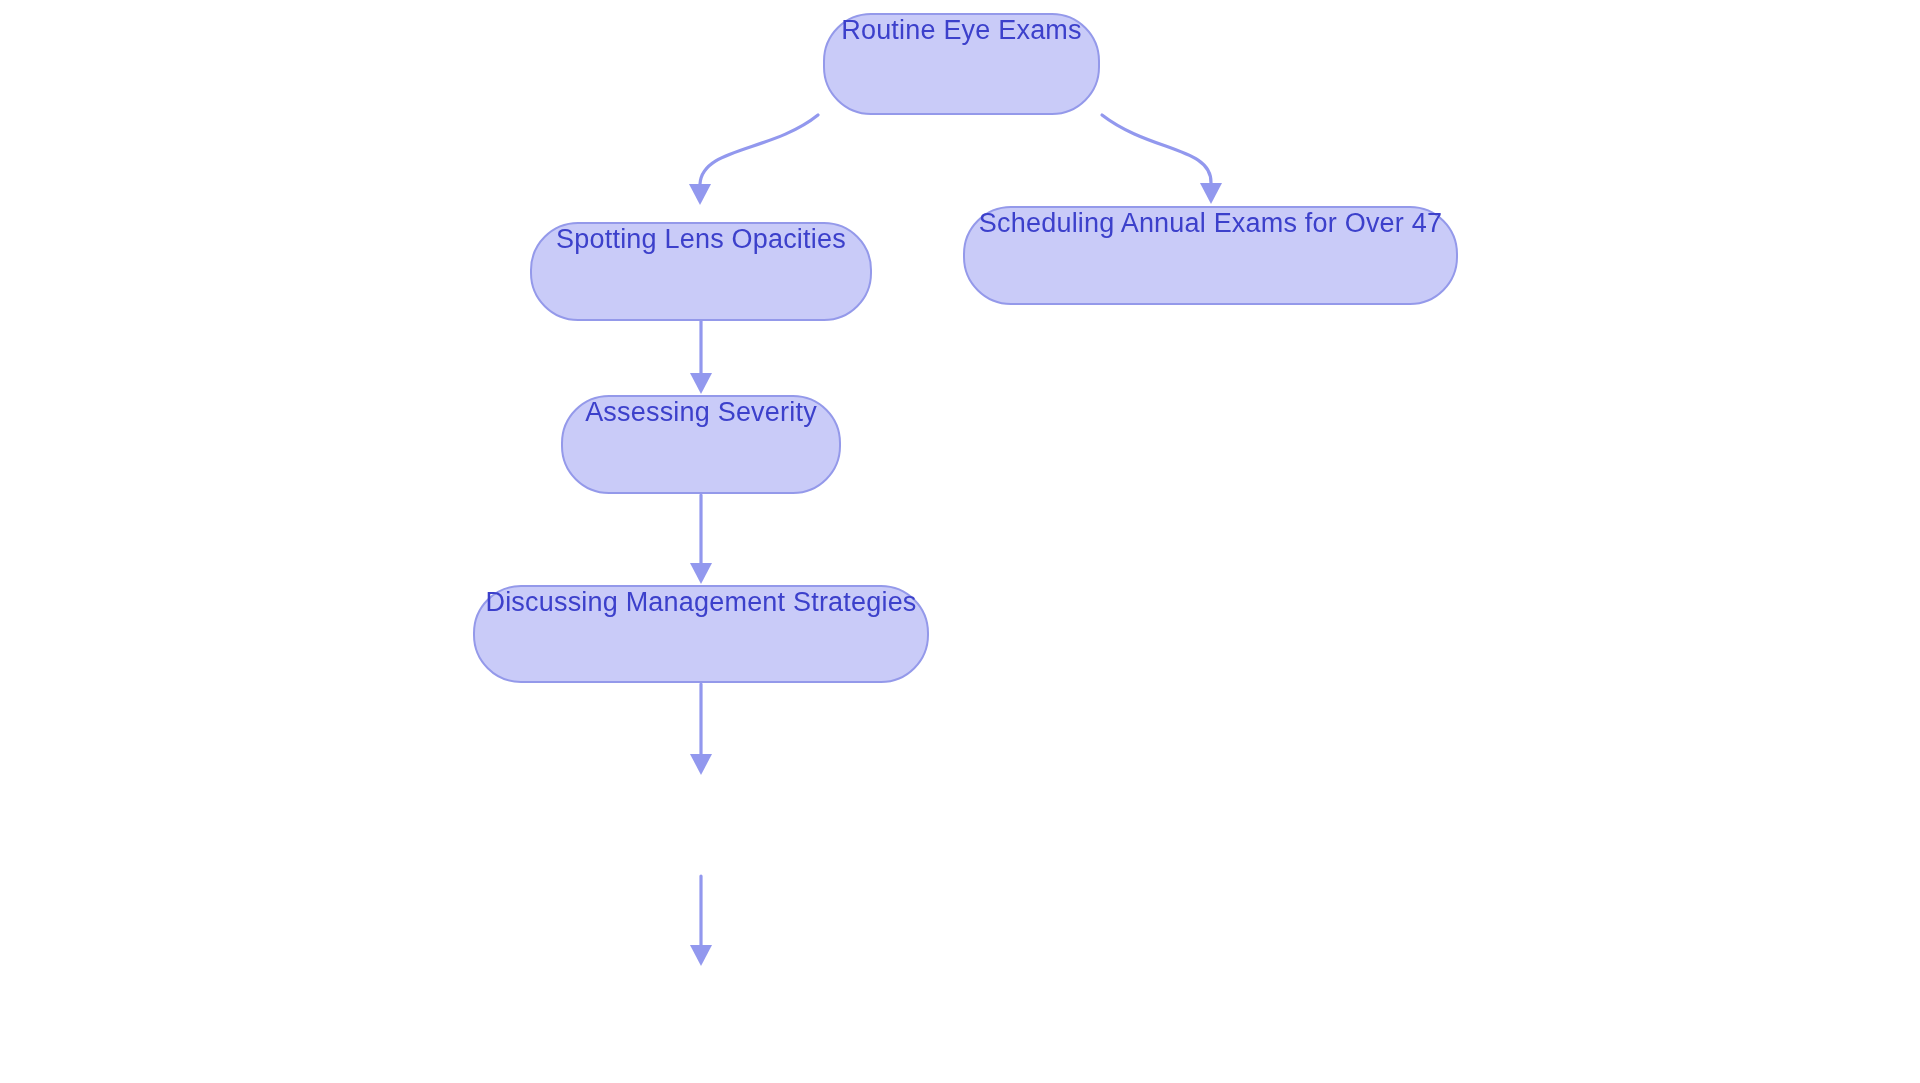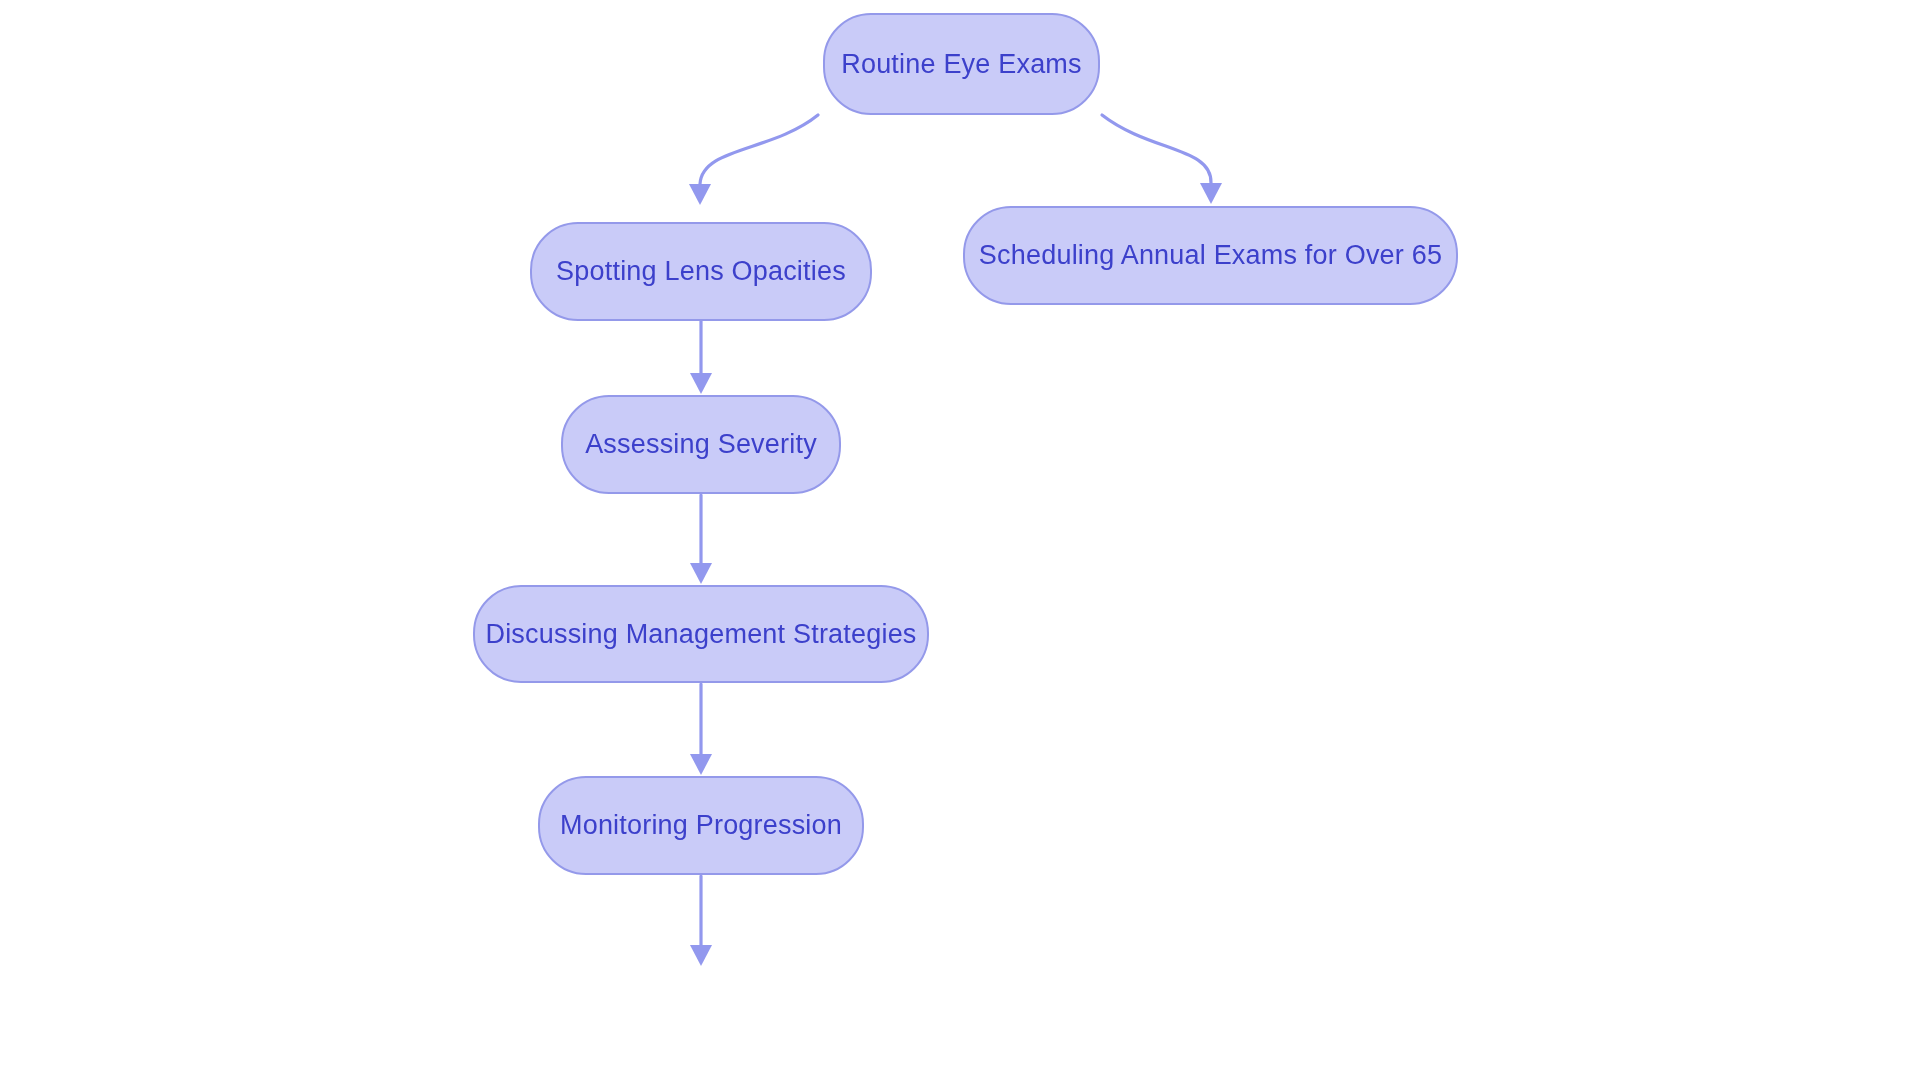--- a/index.html
+++ b/index.html
@@ -30,21 +30,20 @@
   .edge-path {
     fill: none;
     stroke: var(--arrow);
     stroke-width: 3.2;
     stroke-linecap: round;
   }
   .arrowhead { fill: var(--arrow); stroke: none; }
   .node {
     position: absolute;
     display: flex;
-    align-items: center;
     justify-content: center;
     background: var(--node-fill);
     border: 2px solid var(--node-border);
     border-radius: 48px;
     color: var(--node-text);
     font-size: 27px;
     letter-spacing: 0.2px;
     white-space: nowrap;
     text-align: center;
   }
@@ -84,29 +83,26 @@
 
   <div class="node node-routine">
     <span>Routine Eye Exams</span>
   </div>
 
   <div class="node node-spotting">
     <span>Spotting Lens Opacities</span>
   </div>
 
   <div class="node node-scheduling">
-    <span>Scheduling Annual Exams for Over 65</span>
+    <span>Scheduling Annual Exams for Over 47</span>
   </div>
 
   <div class="node node-assessing">
     <span>Assessing Severity</span>
   </div>
 
   <div class="node node-tailoring">
     <span>Discussing Management Strategies</span>
   </div>
 
-  <div class="node node-monitoring">
-    <span>Monitoring Progression</span>
-  </div>
 
 
 </div>
 
 </body></html>

